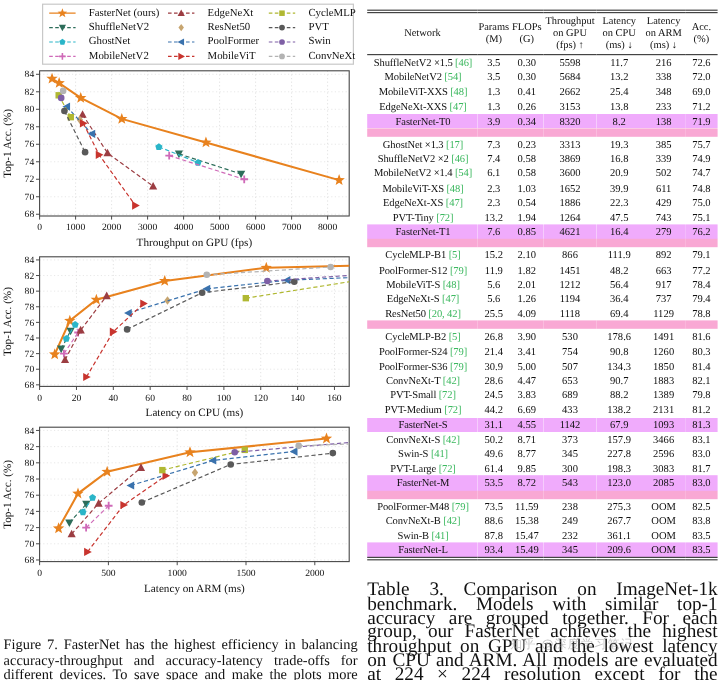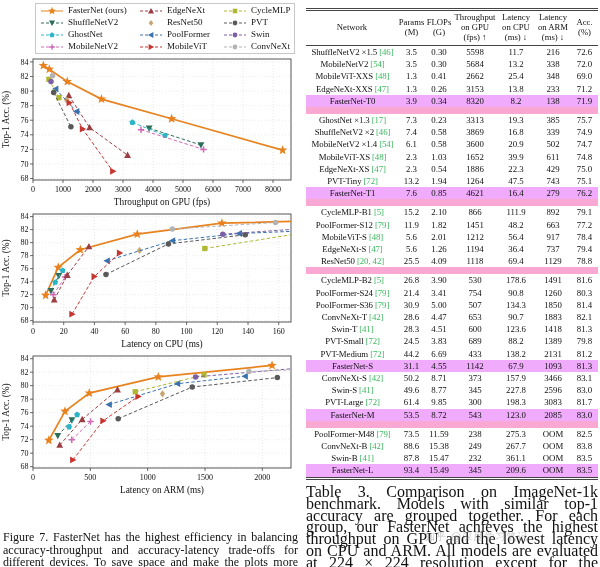--- a/index.html
+++ b/index.html
@@ -4,21 +4,21 @@
 <style>
   html,body{margin:0;padding:0;}
   body{width:600px;height:567px;background:#ffffff;position:relative;overflow:hidden;
        font-family:"Liberation Serif","DejaVu Serif",serif;color:#111;}
   
   .figure-panel{position:absolute;left:0;top:0;width:300px;height:567px;}
   .legend-box{position:absolute;left:35px;top:3px;width:260px;height:51px;
       border:1px solid #c8c8c8;box-sizing:border-box;background:#fff;
       display:grid;grid-template-columns:99px 84px 72px;grid-auto-flow:row;
       align-content:space-evenly;padding-left:4px;}
-  .legend-item{display:flex;align-items:center;gap:4px;font-size:9px;white-space:nowrap;line-height:11px;}
+  .legend-item{display:flex;align-items:center;gap:10px;font-size:9px;white-space:nowrap;line-height:11px;}
   .legend-item svg{flex:0 0 auto;}
   .chart{position:absolute;left:0;width:300px;}
   #chart-gpu{top:55px;height:155px;}
   #chart-cpu{top:210px;height:142px;}
   #chart-arm{top:352px;height:146px;}
   .fig-caption{position:absolute;left:3px;top:501px;width:295px;
       font-size:12px;line-height:12.7px;text-align:justify;margin-top:30px;}
   
   .table-wrap{position:absolute;left:306px;top:8px;width:292px;}
   table.tbl{border-collapse:collapse;table-layout:fixed;width:292px;
@@ -663,29 +663,20 @@
         <tr>
           <td class="name"><span>ConvNeXt-T</span><span class="cite"> [42]</span></td>
           <td>28.6</td>
           <td>4.47</td>
           <td>653</td>
           <td>90.7</td>
           <td>1883</td>
           <td>82.1</td>
         </tr>
         <tr>
-          <td class="name"><span>Swin-T</span><span class="cite"> [41]</span></td>
-          <td>28.3</td>
-          <td>4.51</td>
-          <td>600</td>
-          <td>123.6</td>
-          <td>1418</td>
-          <td>81.3</td>
-        </tr>
-        <tr>
           <td class="name"><span>PVT-Small</span><span class="cite"> [72]</span></td>
           <td>24.5</td>
           <td>3.83</td>
           <td>689</td>
           <td>88.2</td>
           <td>1389</td>
           <td>79.8</td>
         </tr>
         <tr>
           <td class="name"><span>PVT-Medium</span><span class="cite"> [72]</span></td>

